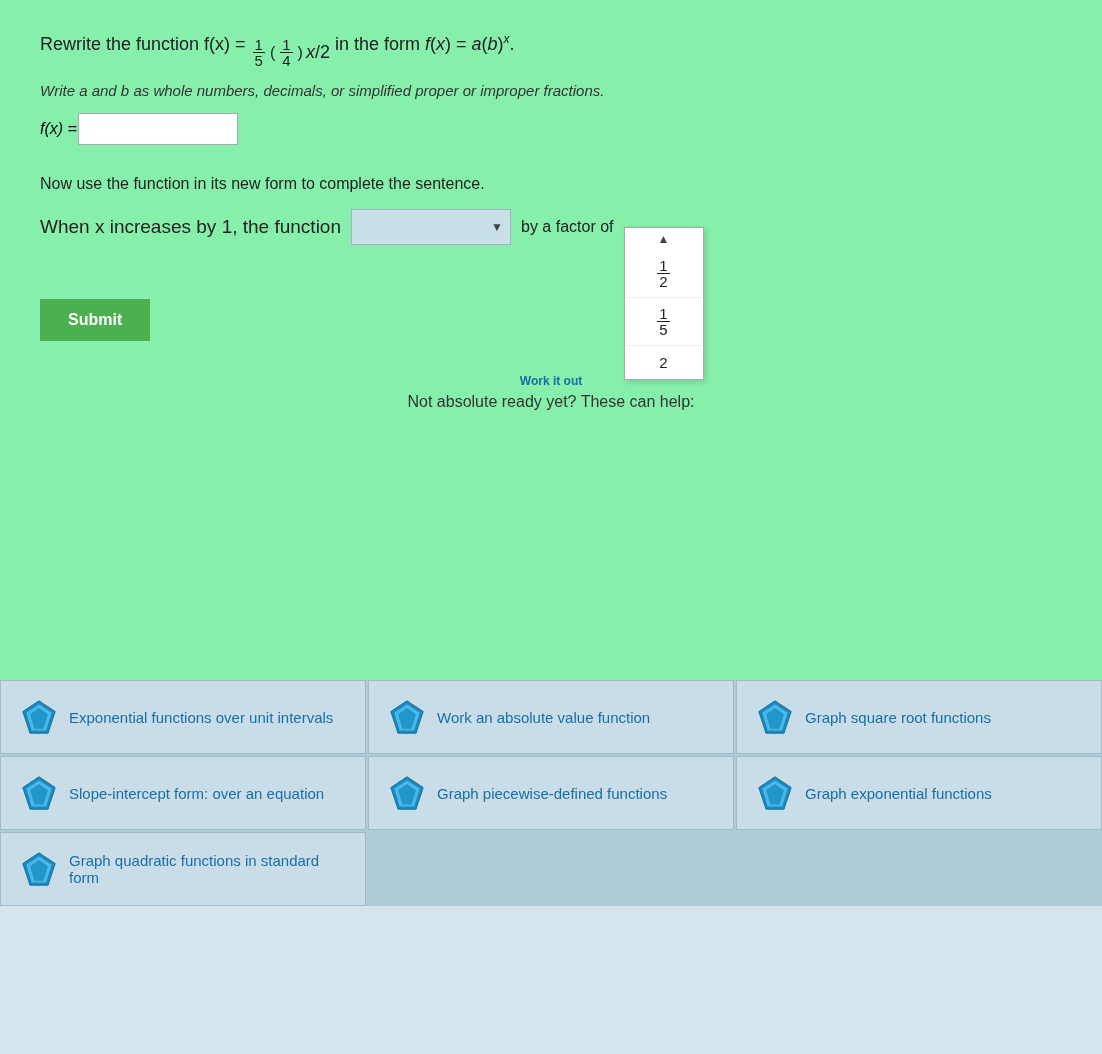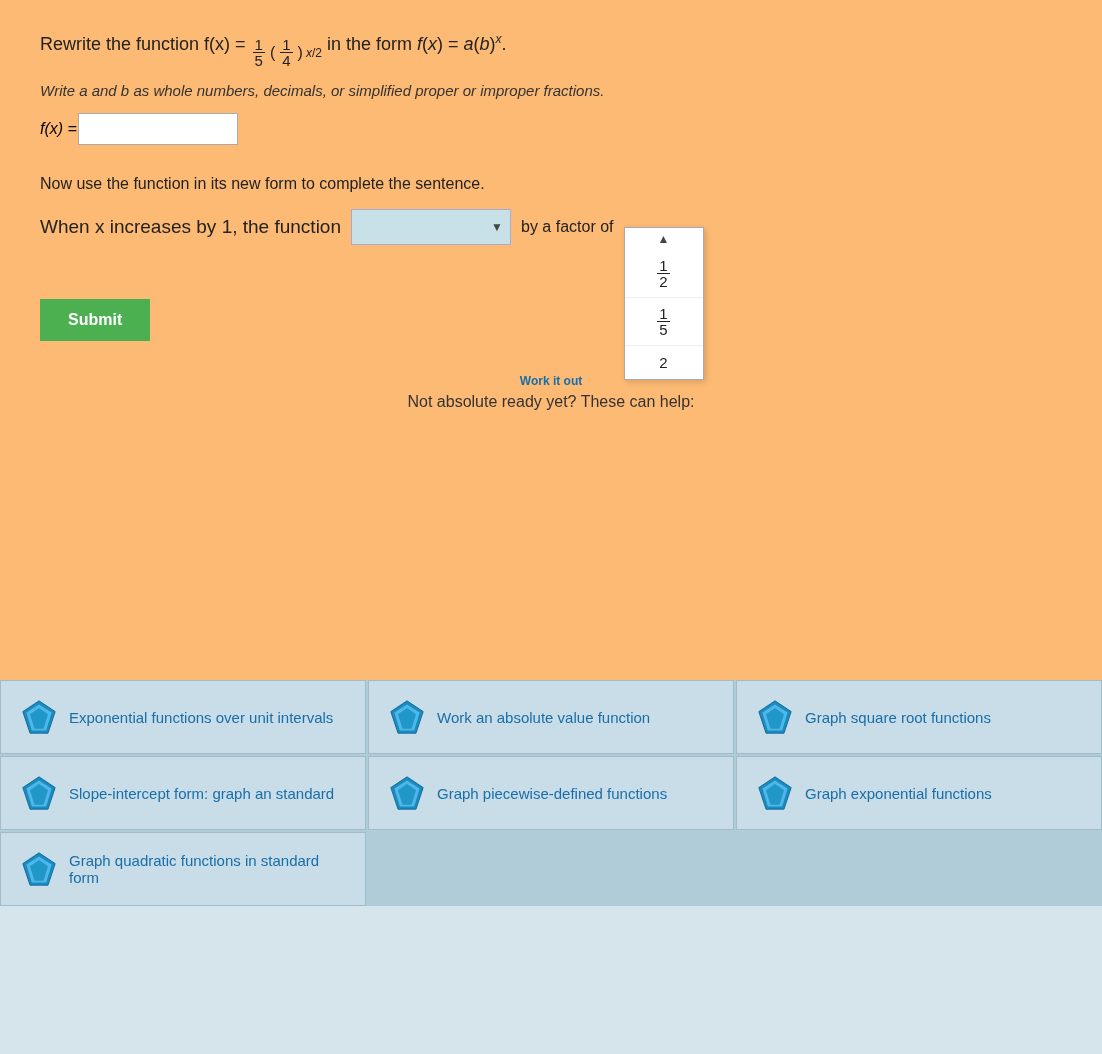--- a/index.html
+++ b/index.html
@@ -4,21 +4,21 @@
   <style>
     * { box-sizing: border-box; margin: 0; padding: 0; }
     body {
       font-family: Arial, sans-serif;
       background: #d6e4ec;
       width: 1102px;
       min-height: 1054px;
       overflow-x: hidden;
     }
     .main-content {
-      background: #fdba74;
+      background: #86efac;
       padding: 30px 40px 20px 40px;
       min-height: 680px;
     }
     .problem-title {
       font-size: 18px;
       color: #222;
       margin-bottom: 14px;
       line-height: 1.5;
     }
     .fraction {
@@ -188,21 +188,21 @@
       <span class="fraction">
         <span class="num">1</span>
         <span class="den">5</span>
       </span>
       <span style="font-size:16px;margin:0 1px;">(</span>
       <span class="fraction">
         <span class="num">1</span>
         <span class="den">4</span>
       </span>
       <span style="font-size:16px;margin:0 1px;">)</span>
-      <sup style="font-size:12px;vertical-align:super;"><em>x</em>/2</sup>
+      <sup style="font-size:18px;vertical-align:super;"><em>x</em>/2</sup>
     </span>
     <span> in the form <em>f</em>(<em>x</em>) = <em>a</em>(<em>b</em>)<sup style="font-size:12px;"><em>x</em></sup>.</span>
   </div>
 
   
   <div class="subtitle">Write a and b as whole numbers, decimals, or simplified proper or improper fractions.</div>
 
   
   <div class="fx-line">
     <span style="font-style:italic;font-size:16px;">f(x) =</span>
@@ -290,21 +290,21 @@
     </svg>
     <span class="help-item-text">Graph square root functions</span>
   </a>
 
   <a class="help-item" href="#">
     <svg class="diamond-icon" viewBox="0 0 40 40">
       <polygon points="20,2 38,14 30,38 10,38 2,14" fill="#1a8abf" stroke="#0e6a99" stroke-width="1"></polygon>
       <polygon points="20,6 34,15 28,35 12,35 6,15" fill="#4db8e8" stroke="none"></polygon>
       <polygon points="20,10 30,17 25,33 15,33 10,17" fill="#2196c8" stroke="none"></polygon>
     </svg>
-    <span class="help-item-text">Slope-intercept form: graph an standard</span>
+    <span class="help-item-text">Slope-intercept form: over an equation</span>
   </a>
 
   <a class="help-item" href="#">
     <svg class="diamond-icon" viewBox="0 0 40 40">
       <polygon points="20,2 38,14 30,38 10,38 2,14" fill="#1a8abf" stroke="#0e6a99" stroke-width="1"></polygon>
       <polygon points="20,6 34,15 28,35 12,35 6,15" fill="#4db8e8" stroke="none"></polygon>
       <polygon points="20,10 30,17 25,33 15,33 10,17" fill="#2196c8" stroke="none"></polygon>
     </svg>
     <span class="help-item-text">Graph piecewise-defined functions</span>
   </a>

